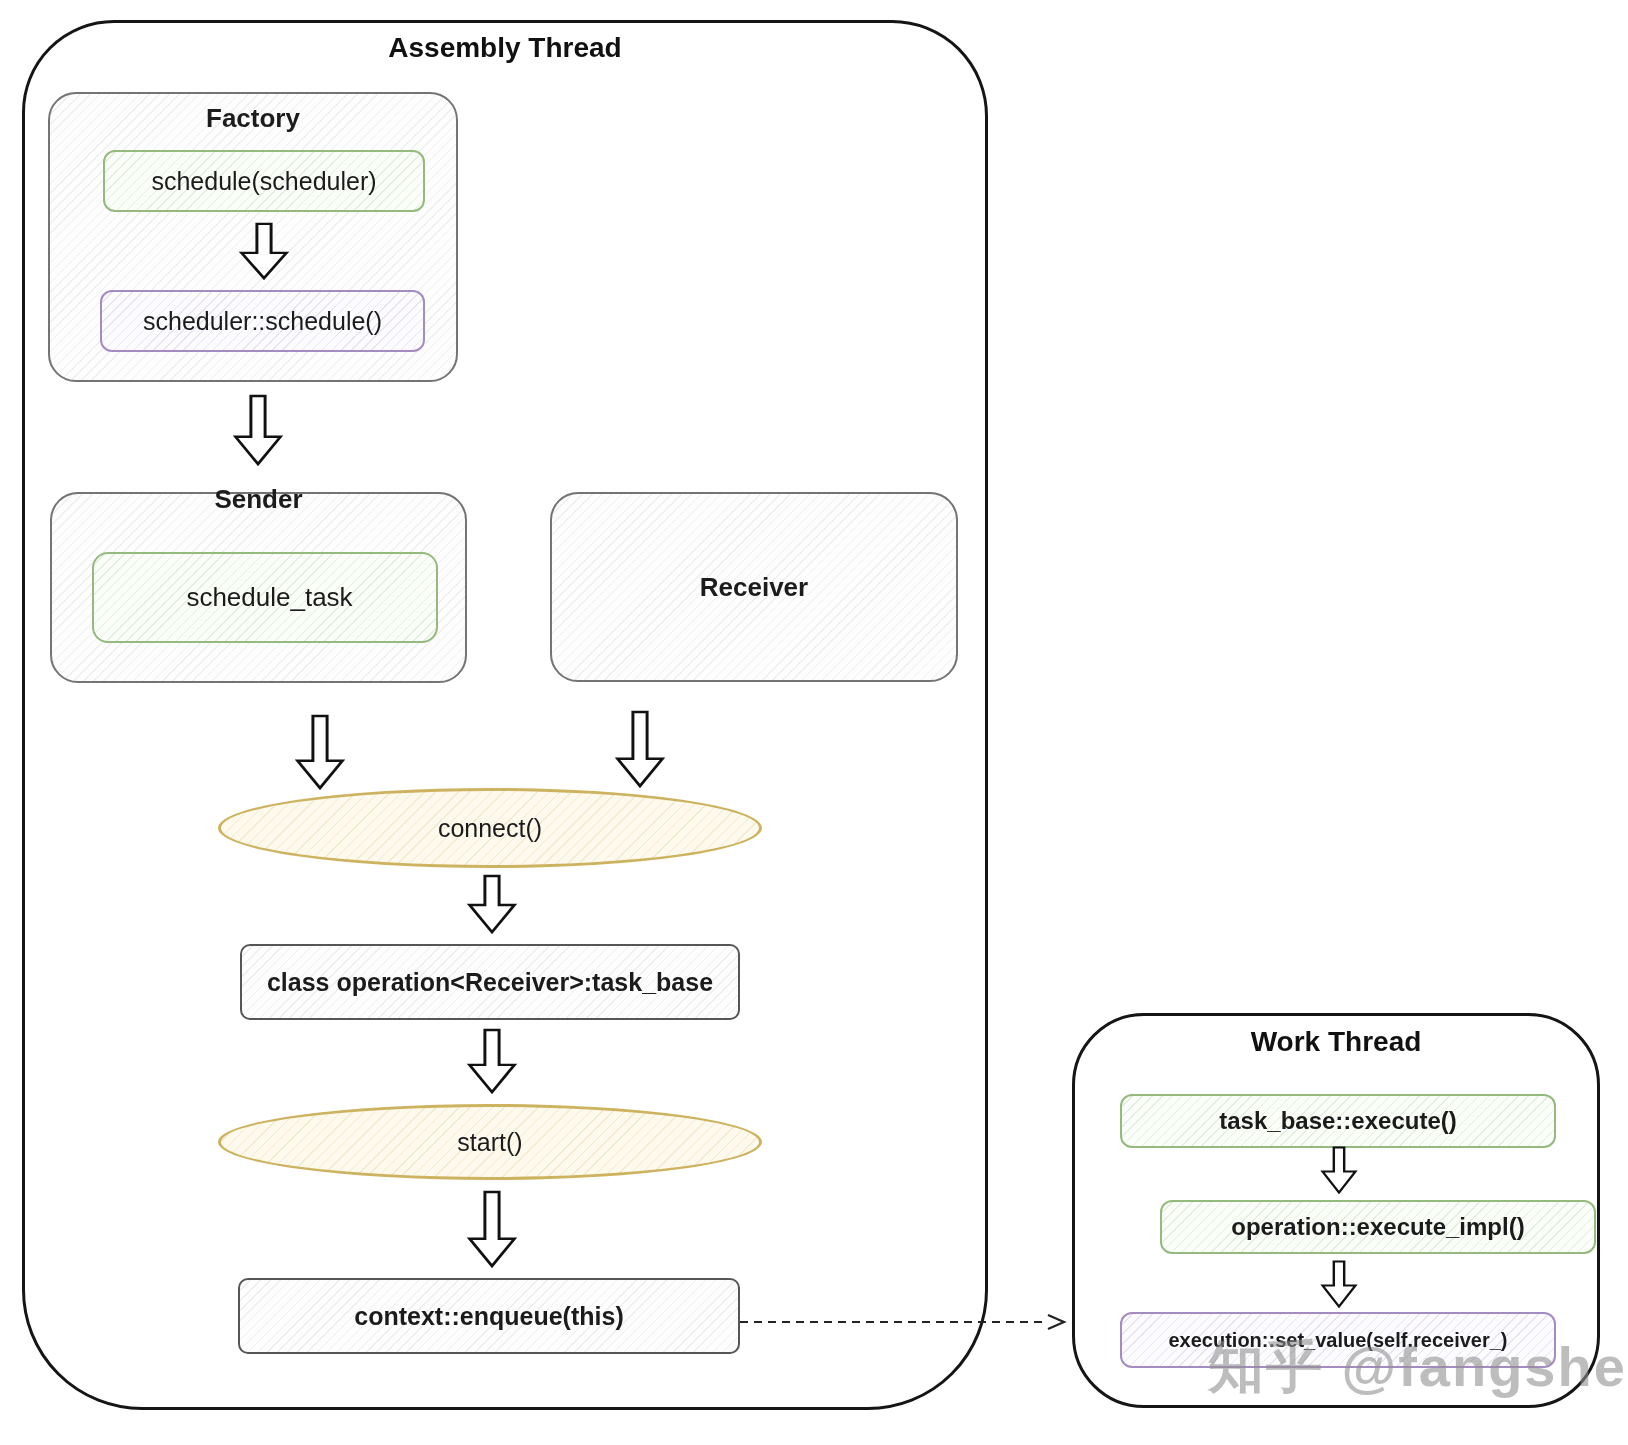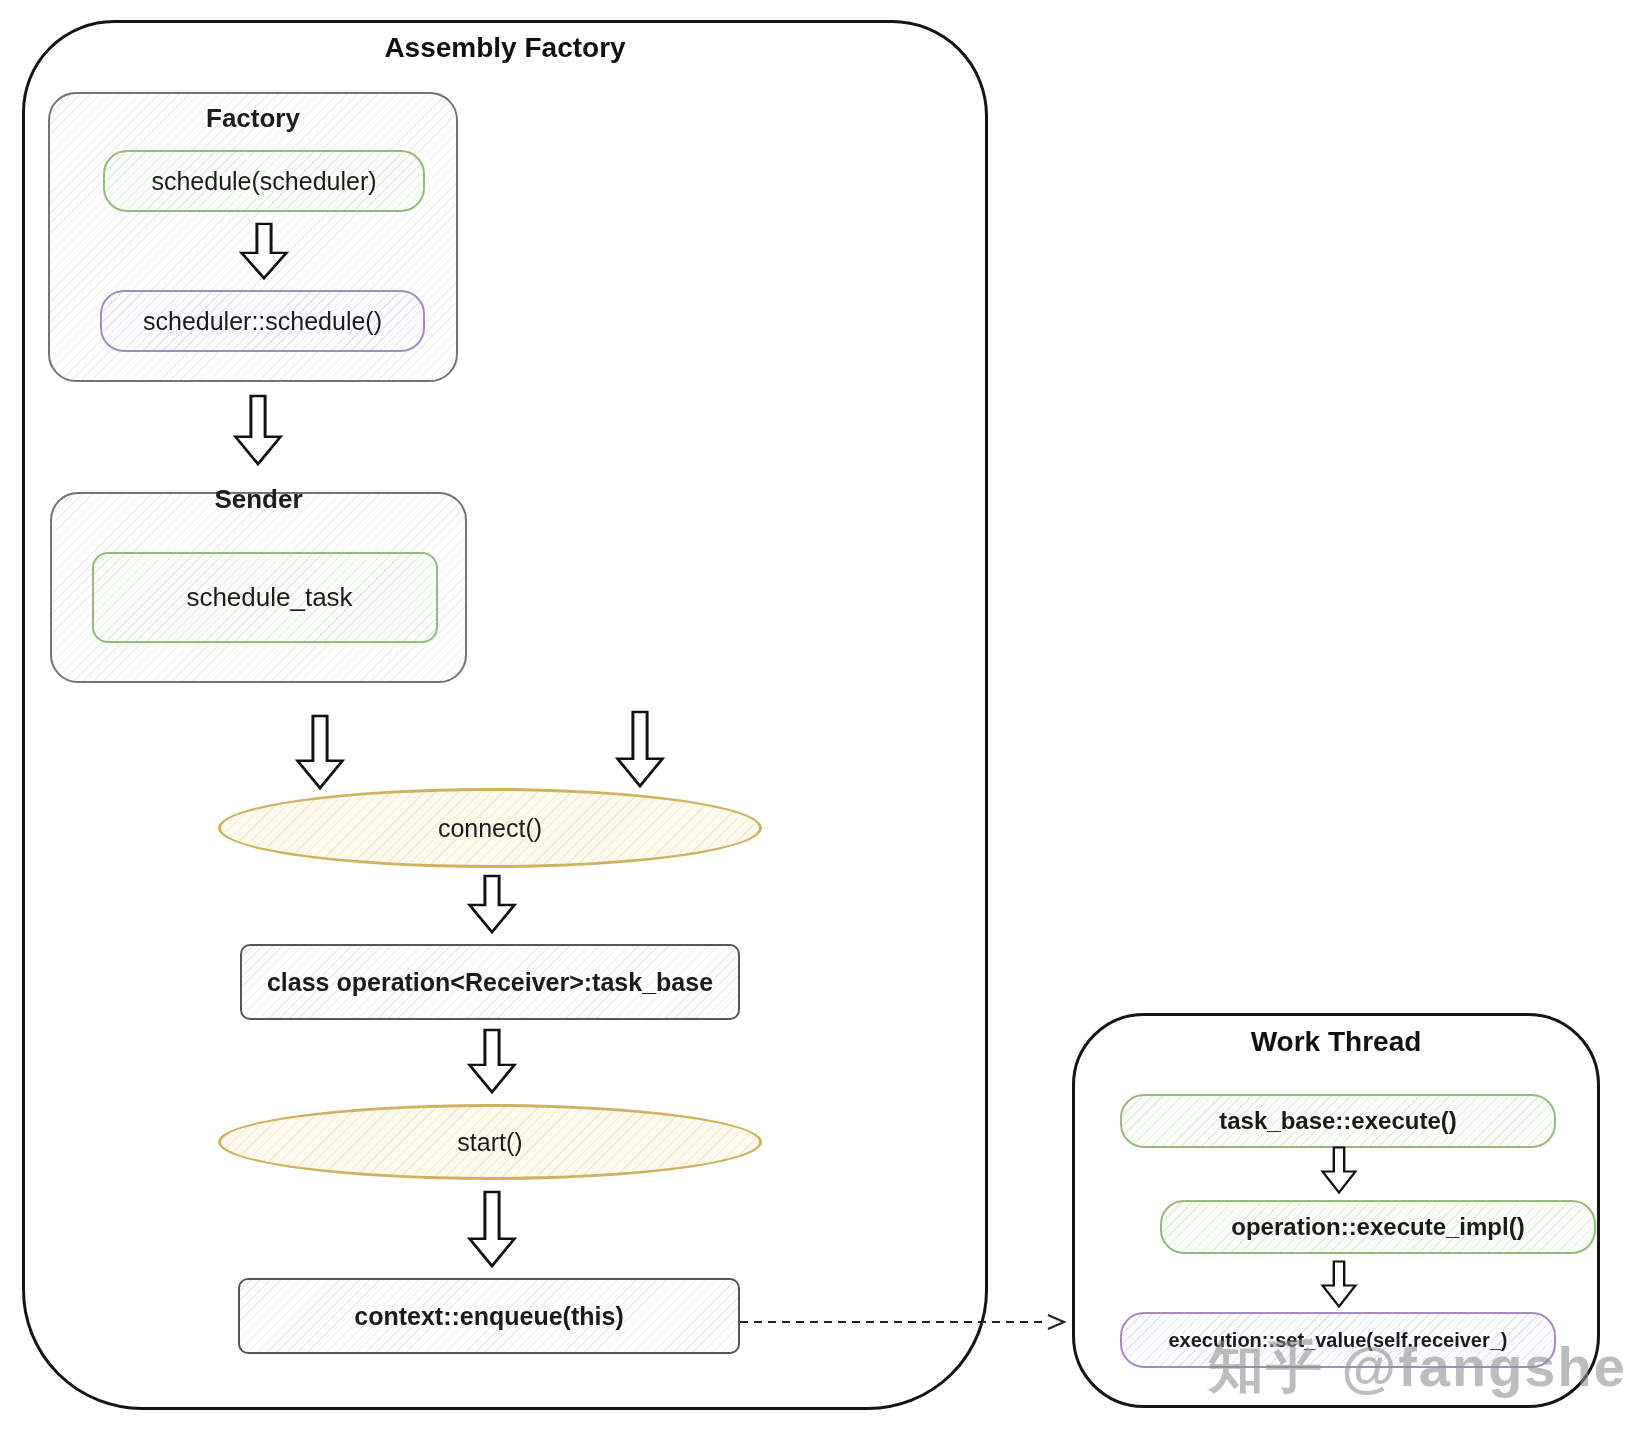--- a/index.html
+++ b/index.html
@@ -17,21 +17,21 @@
   .thread-title{font-weight:bold;font-size:28px;color:#111;width:100%;text-align:center;}
 
   
   .panel{
     border:2.5px solid #747474;border-radius:28px;background-color:#fdfdfd;
     background-image:repeating-linear-gradient(135deg,rgba(125,125,125,0.11) 0 1px,transparent 1px 7px);
   }
   .panel-title{font-weight:bold;font-size:26px;color:#1c1c1c;width:100%;text-align:center;}
 
   
-  .node{border-radius:24px;font-size:25px;white-space:nowrap;}
+  .node{border-radius:12px;font-size:25px;white-space:nowrap;}
   .node-green{
     border:2.5px solid #94bb7d;background-color:#fbfdf9;
     background-image:repeating-linear-gradient(135deg,rgba(130,180,110,0.20) 0 1px,transparent 1px 7px);
   }
   .node-purple{
     border:2.5px solid #a58cc0;background-color:#fcfbfd;
     background-image:repeating-linear-gradient(135deg,rgba(150,120,180,0.18) 0 1px,transparent 1px 7px);
   }
   .node-gray{
     border:2.5px solid #565656;border-radius:10px;background-color:#fdfdfd;
@@ -52,21 +52,21 @@
     left:1208px;top:1330px;font-size:56px;font-weight:bold;letter-spacing:2px;
     color:#8f8f8f;opacity:0.58;white-space:nowrap;
   }
 </style>
 </head>
 <body>
 
 <div id="canvas">
 
   <div class="abs thread" id="assembly-container"></div>
-  <div class="abs thread-title" style="left:22px;top:32px;width:966px;">Assembly Factory</div>
+  <div class="abs thread-title" style="left:22px;top:32px;width:966px;">Assembly Thread</div>
 
   <div class="abs panel" style="left:48px;top:92px;width:410px;height:290px;"></div>
   <div class="abs panel-title" style="left:48px;top:103px;width:410px;">Factory</div>
 
   <div class="abs center node node-green" style="left:103px;top:150px;width:322px;height:62px;">schedule(scheduler)</div>
 
   <div class="abs arrow" style="left:238px;top:222px;width:52px;height:58px;">
     <svg viewBox="0 0 44 64" preserveAspectRatio="none">
         <polygon points="16,2 28,2 28,34 41,34 22,62 3,34 16,34" fill="#ffffff" stroke="#111111" stroke-width="2.5"></polygon>
       </svg>
@@ -77,20 +77,21 @@
   <div class="abs arrow" style="left:232px;top:394px;width:52px;height:72px;">
     <svg viewBox="0 0 44 74" preserveAspectRatio="none">
         <polygon points="16,2 28,2 28,44 41,44 22,72 3,44 16,44" fill="#ffffff" stroke="#111111" stroke-width="2.5"></polygon>
       </svg>
   </div>
 
   <div class="abs panel" style="left:50px;top:492px;width:417px;height:191px;"></div>
   <div class="abs panel-title" style="left:50px;top:484px;width:417px;">Sender</div>
   <div class="abs center node node-green" style="left:92px;top:552px;width:346px;height:91px;border-radius:16px;font-size:26px;padding-left:9px;">schedule_task</div>
 
+  <div class="abs center panel panel-title" style="left:550px;top:492px;width:408px;height:190px;">Receiver</div>
 
   <div class="abs arrow" style="left:294px;top:714px;width:52px;height:76px;">
     <svg viewBox="0 0 44 78" preserveAspectRatio="none">
         <polygon points="16,2 28,2 28,48 41,48 22,76 3,48 16,48" fill="#ffffff" stroke="#111111" stroke-width="2.5"></polygon>
       </svg>
   </div>
   <div class="abs arrow" style="left:614px;top:710px;width:52px;height:78px;">
     <svg viewBox="0 0 44 80" preserveAspectRatio="none">
         <polygon points="16,2 28,2 28,50 41,50 22,78 3,50 16,50" fill="#ffffff" stroke="#111111" stroke-width="2.5"></polygon>
       </svg>

